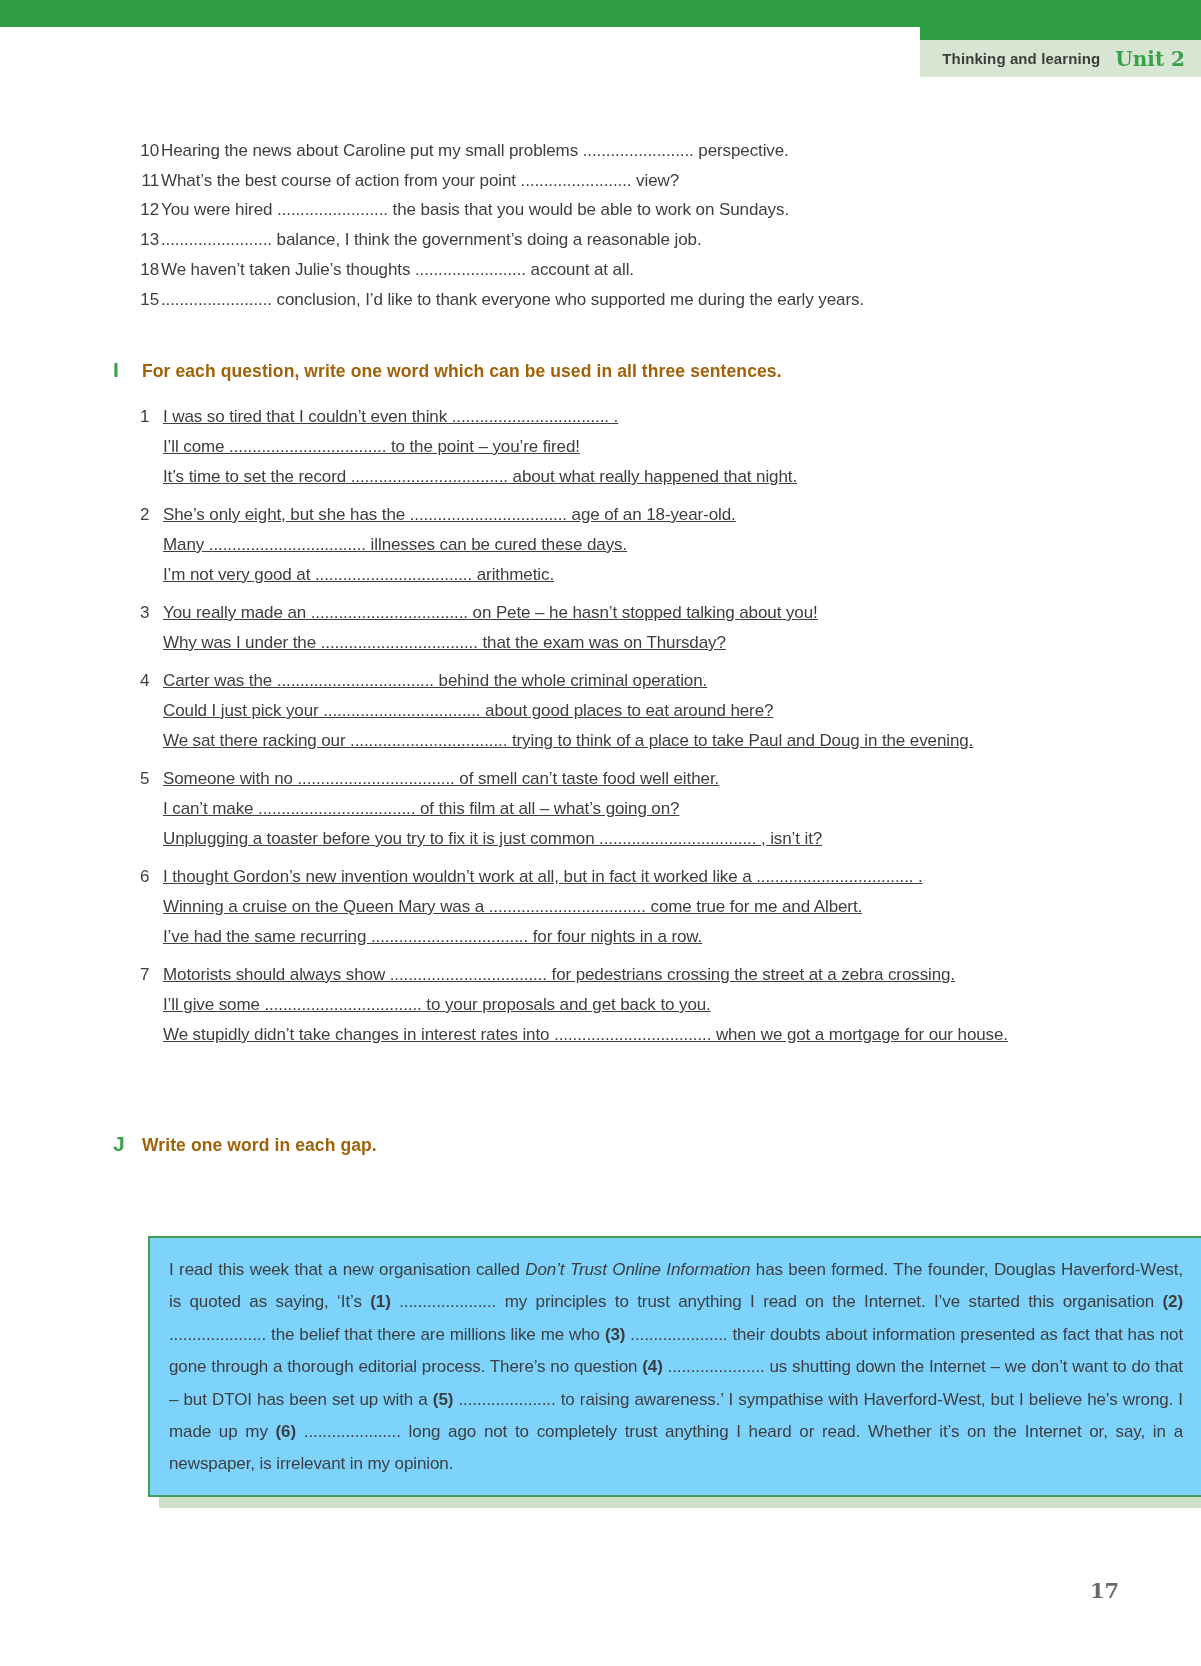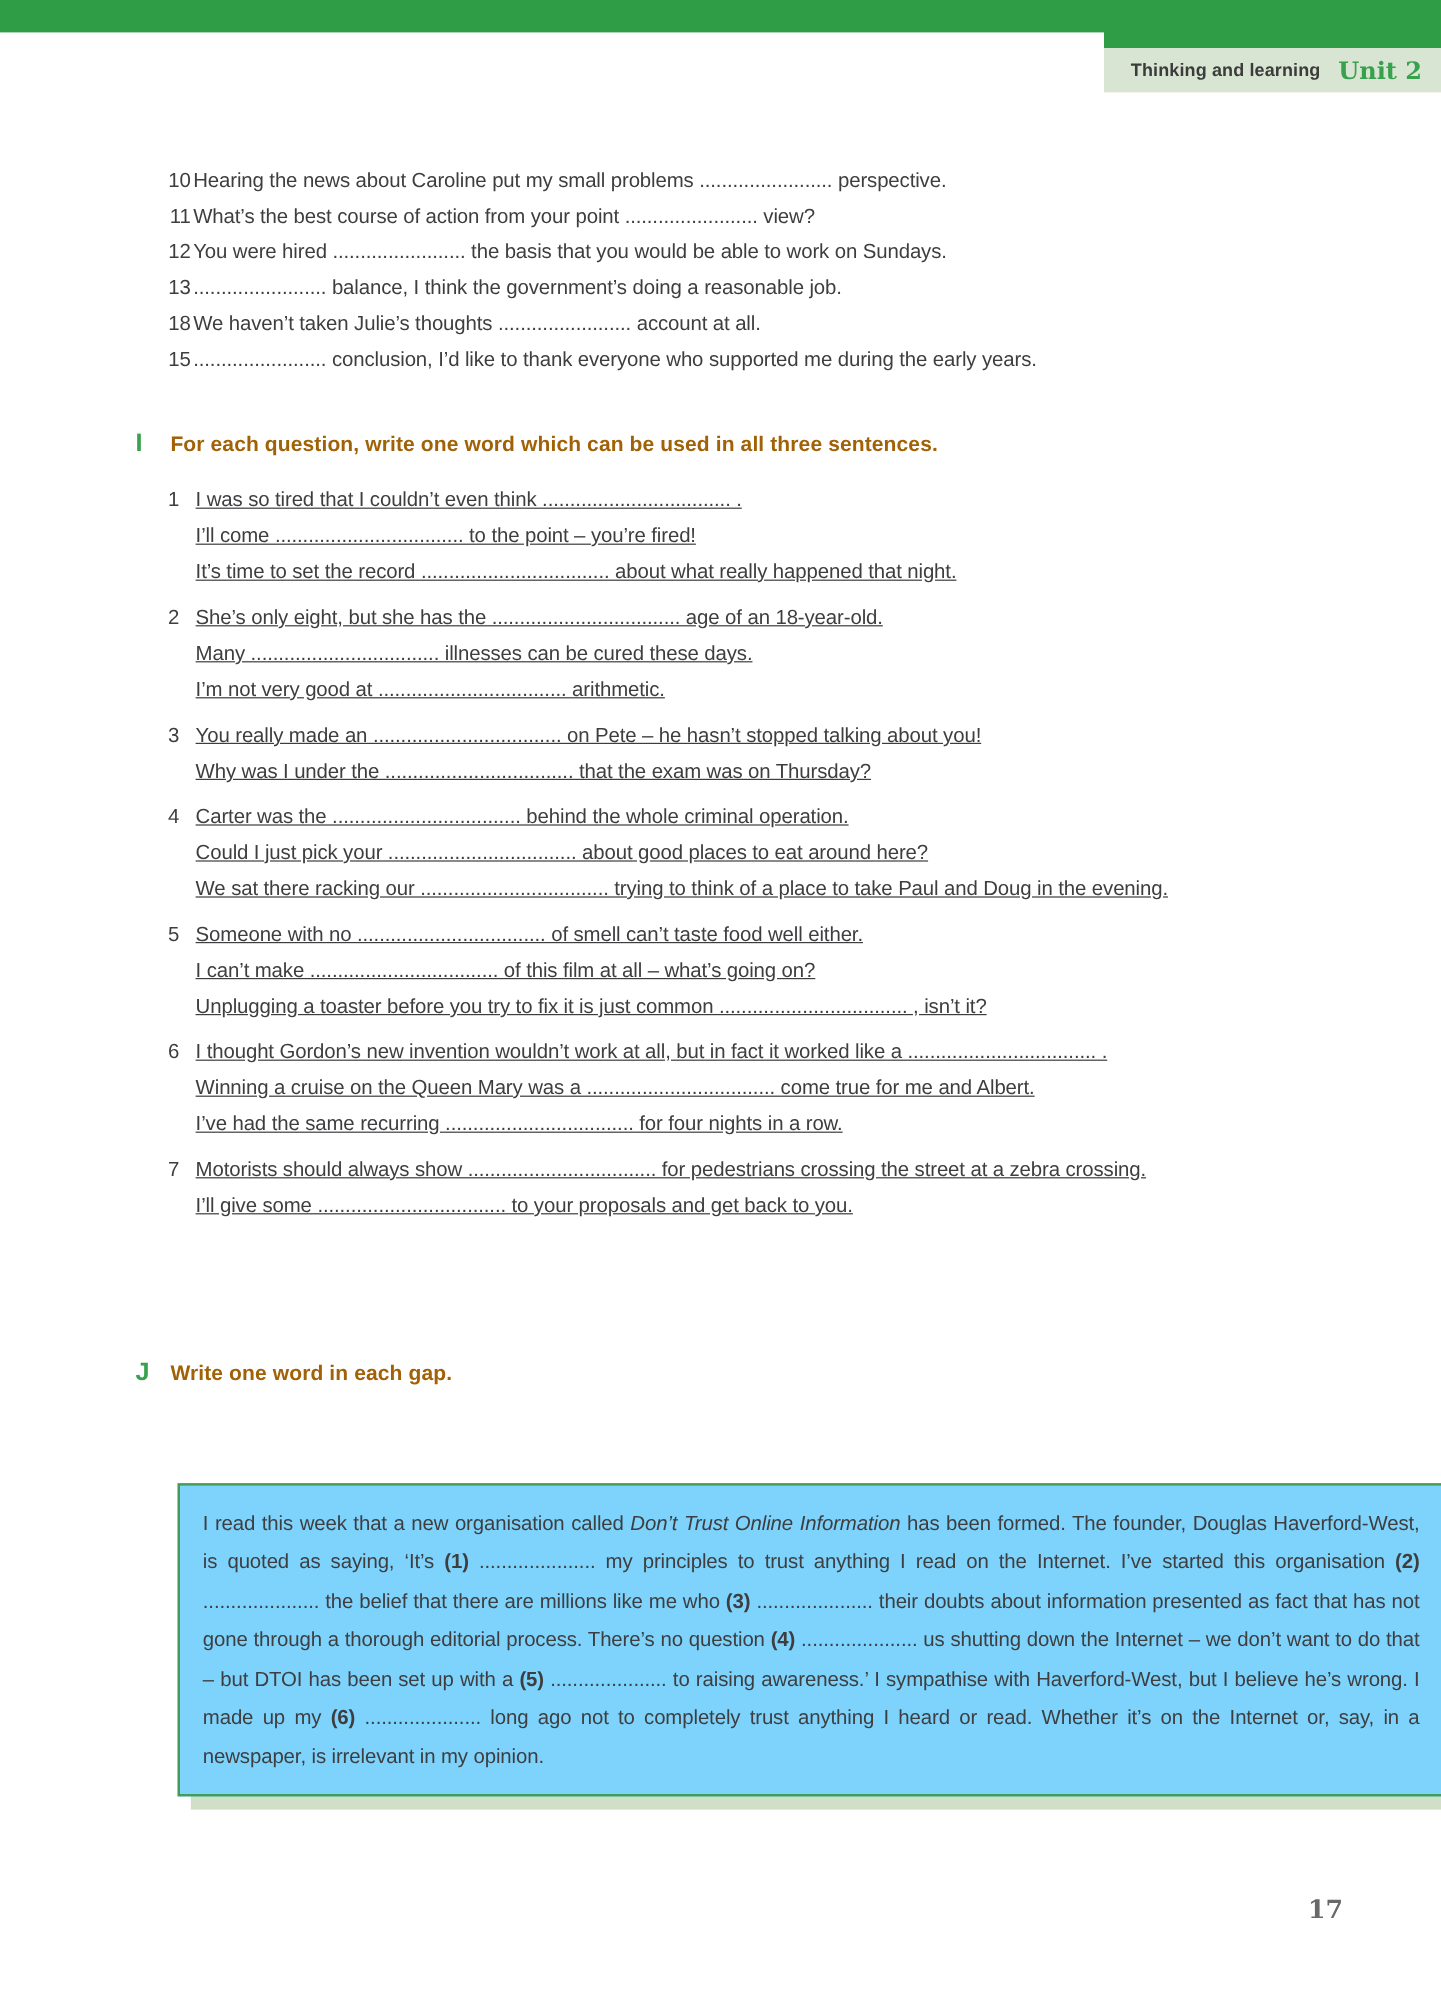--- a/index.html
+++ b/index.html
@@ -144,20 +144,21 @@
         <div>I thought Gordon’s new invention wouldn’t work at all, but in fact it worked like a .................................. .</div>
         <div>Winning a cruise on the Queen Mary was a .................................. come true for me and Albert.</div>
         <div>I’ve had the same recurring .................................. for four nights in a row.</div>
       </div>
     </div>
     <div class="item">
       <span class="num">7</span>
       <div class="sents">
         <div>Motorists should always show .................................. for pedestrians crossing the street at a zebra crossing.</div>
         <div>I’ll give some .................................. to your proposals and get back to you.</div>
+        <div>We stupidly didn’t take changes in interest rates into .................................. when we got a mortgage for our house.</div>
       </div>
     </div>
   </div>
 
   <div class="sechead" id="sec-j-head">
     <span class="letter">J</span>
     <span class="instr">Write one word in each gap.</span>
   </div>
 
   <div class="jbox">

